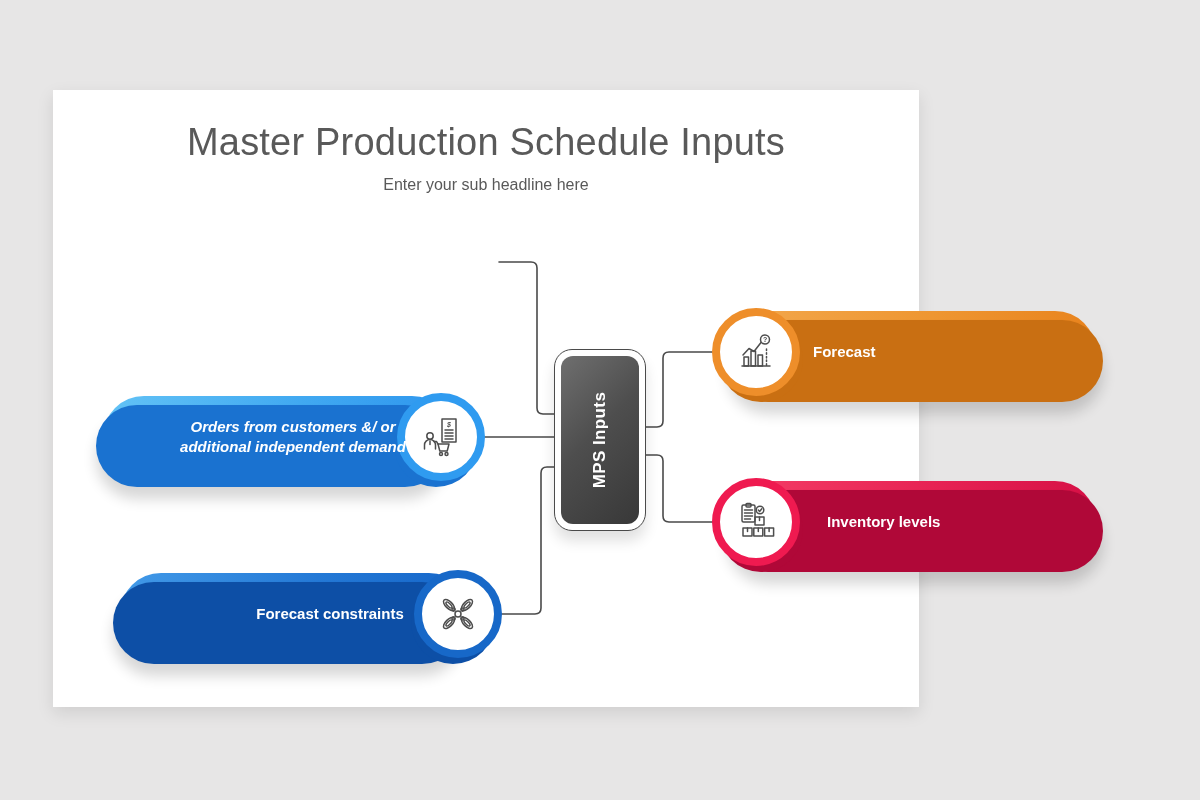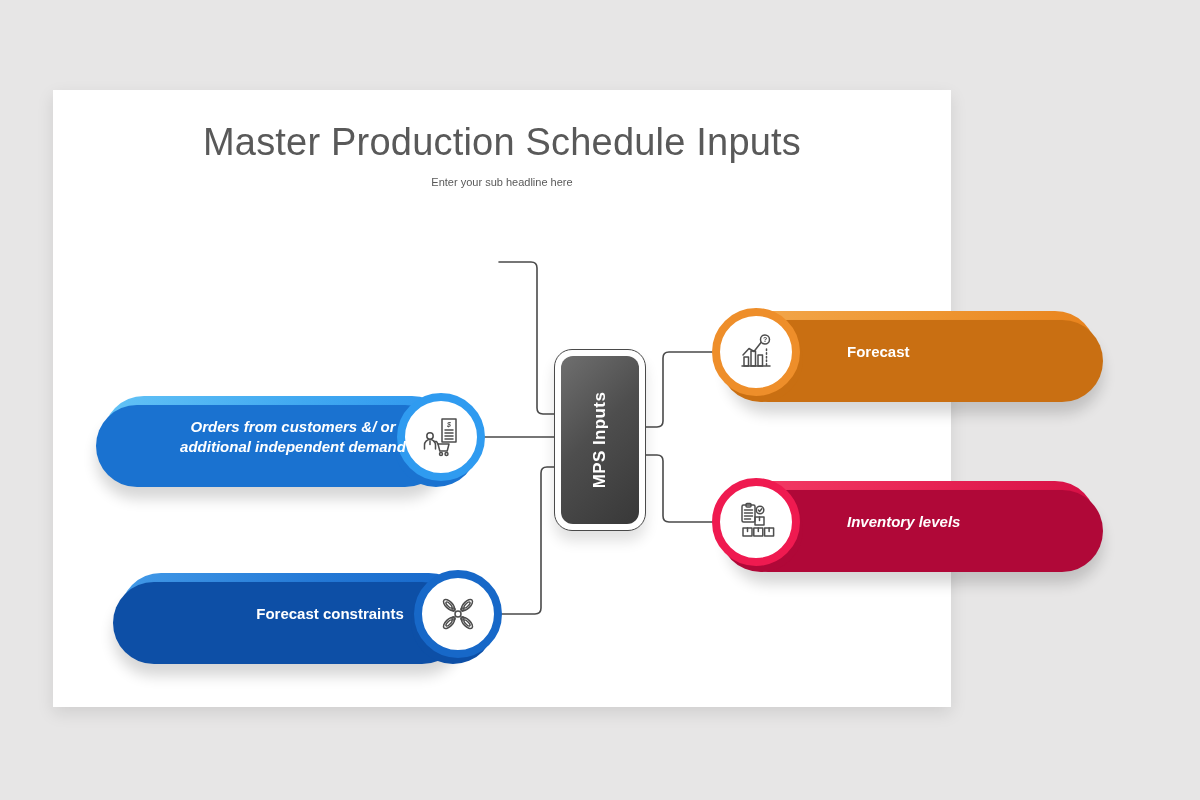--- a/index.html
+++ b/index.html
@@ -1,23 +1,23 @@
 <!DOCTYPE html>
 <html><head>
 <meta charset="utf-8">
 <style>
   html,body{margin:0;padding:0;}
   .stage{position:relative;width:1200px;height:800px;background:#e7e6e6;
          font-family:"Liberation Sans",sans-serif;overflow:hidden;}
   .slide{position:absolute;left:53px;top:90px;width:866px;height:617px;background:#ffffff;
-         box-shadow:0 6px 16px rgba(0,0,0,.10);padding-left:32px;}
+         box-shadow:0 6px 16px rgba(0,0,0,.10);}
   .title{position:absolute;top:31px;left:0;width:100%;text-align:center;
          font-size:38px;color:#595959;letter-spacing:.2px;}
   .subtitle{position:absolute;top:86px;left:0;width:100%;text-align:center;
-         font-size:11px;color:#595959;}
+         font-size:16px;color:#595959;}
   svg.connectors{position:absolute;left:0;top:0;width:1094px;height:617px;z-index:1;}
   svg.connectors path{fill:none;stroke:#4a4a4a;stroke-width:1.6px;stroke-linecap:round;}
 
   
   .mps-outer{position:absolute;left:501px;top:259px;width:92px;height:182px;z-index:2;
          background:#fff;border:1.6px solid #4a4a4a;border-radius:18px;box-sizing:border-box;
          box-shadow:0 10px 14px rgba(0,0,0,.12);}
   .mps-inner{position:absolute;inset:6px;border-radius:12px;
          background:linear-gradient(135deg,#6f6f6f 0%,#4e4e4e 45%,#383838 100%);
          display:flex;align-items:center;justify-content:center;}
@@ -28,21 +28,21 @@
   .node{position:absolute;z-index:2;height:90px;}
   .pill{position:absolute;height:82px;border-radius:41px;z-index:1;}
   .pill::before{content:"";position:absolute;inset:0;border-radius:41px;z-index:-1;
          box-shadow:0 12px 14px rgba(0,0,0,.16);}
   .node.left  .pill::before{transform:translate(-7px,9px);}
   .node.right .pill::before{transform:translate(7px,9px);}
   .badge{position:absolute;width:72px;height:72px;border-radius:50%;background:#fff;
          display:flex;align-items:center;justify-content:center;z-index:2;box-sizing:content-box;}
   .label{position:absolute;z-index:3;color:#fff;font-weight:bold;font-size:15px;line-height:20px;}
   .node.left  .label{display:flex;align-items:center;justify-content:center;text-align:center;}
-  .node.right .label{display:flex;align-items:center;justify-content:flex-start;text-align:left;margin-left:34px;}
+  .node.right .label{display:flex;align-items:center;justify-content:flex-start;text-align:left;}
 
   
   .n1{left:67px;top:128px;width:382px;}
   .n1 .pill{left:0;top:2px;width:350px;background:linear-gradient(97deg,#f6cd52 0%,#eeb32f 55%,#e8a21d 100%);}
   .n1 .pill::before{background:#c5881e;}
   .n1 .badge{right:0;top:0;border:8px solid #e9a825;box-shadow:-5px 8px 0 -2px #c5881e;}
   .n1 .label{left:70px;top:2px;width:280px;height:82px;}
   
   .n2{left:50px;top:303px;width:382px;font-style:italic;}
   .n2 .pill{left:0;top:3px;width:350px;background:linear-gradient(97deg,#63c3f6 0%,#41a9f1 55%,#2d95ee 100%);}
@@ -59,21 +59,21 @@
   .n4{left:659px;top:218px;width:384px;}
   .n4 .pill{left:8px;top:3px;width:376px;background:linear-gradient(97deg,#f3a94f 0%,#ee9631 55%,#e8821c 100%);}
   .n4 .pill::before{background:#c96f12;}
   .n4 .badge{left:0;top:0;border:8px solid #ee8e2a;box-shadow:5px 8px 0 -2px #c96f12;}
   .n4 .label{left:101px;top:3px;width:260px;height:82px;}
   
   .n5{left:659px;top:388px;width:384px;}
   .n5 .pill{left:8px;top:3px;width:376px;background:linear-gradient(97deg,#f54068 0%,#e72354 55%,#d50f45 100%);}
   .n5 .pill::before{background:#b00838;}
   .n5 .badge{left:0;top:0;border:8px solid #ef1a50;box-shadow:5px 8px 0 -2px #b00838;}
-  .n5 .label{left:101px;top:3px;width:260px;height:82px;font-style:italic;}
+  .n5 .label{left:115px;top:3px;width:260px;height:82px;}
 
   .icon{width:44px;height:44px;}
   .icon *{fill:none;stroke:#4d4d4d;stroke-width:1.5;stroke-linecap:round;stroke-linejoin:round;}
   .icon text{fill:#4d4d4d;stroke:none;font-family:"Liberation Sans",sans-serif;font-weight:bold;}
   .icon .dash{stroke-dasharray:1.5 2.2;}
   .icon .fillw{fill:#ffffff;}
 </style>
 </head>
 <body>
 

